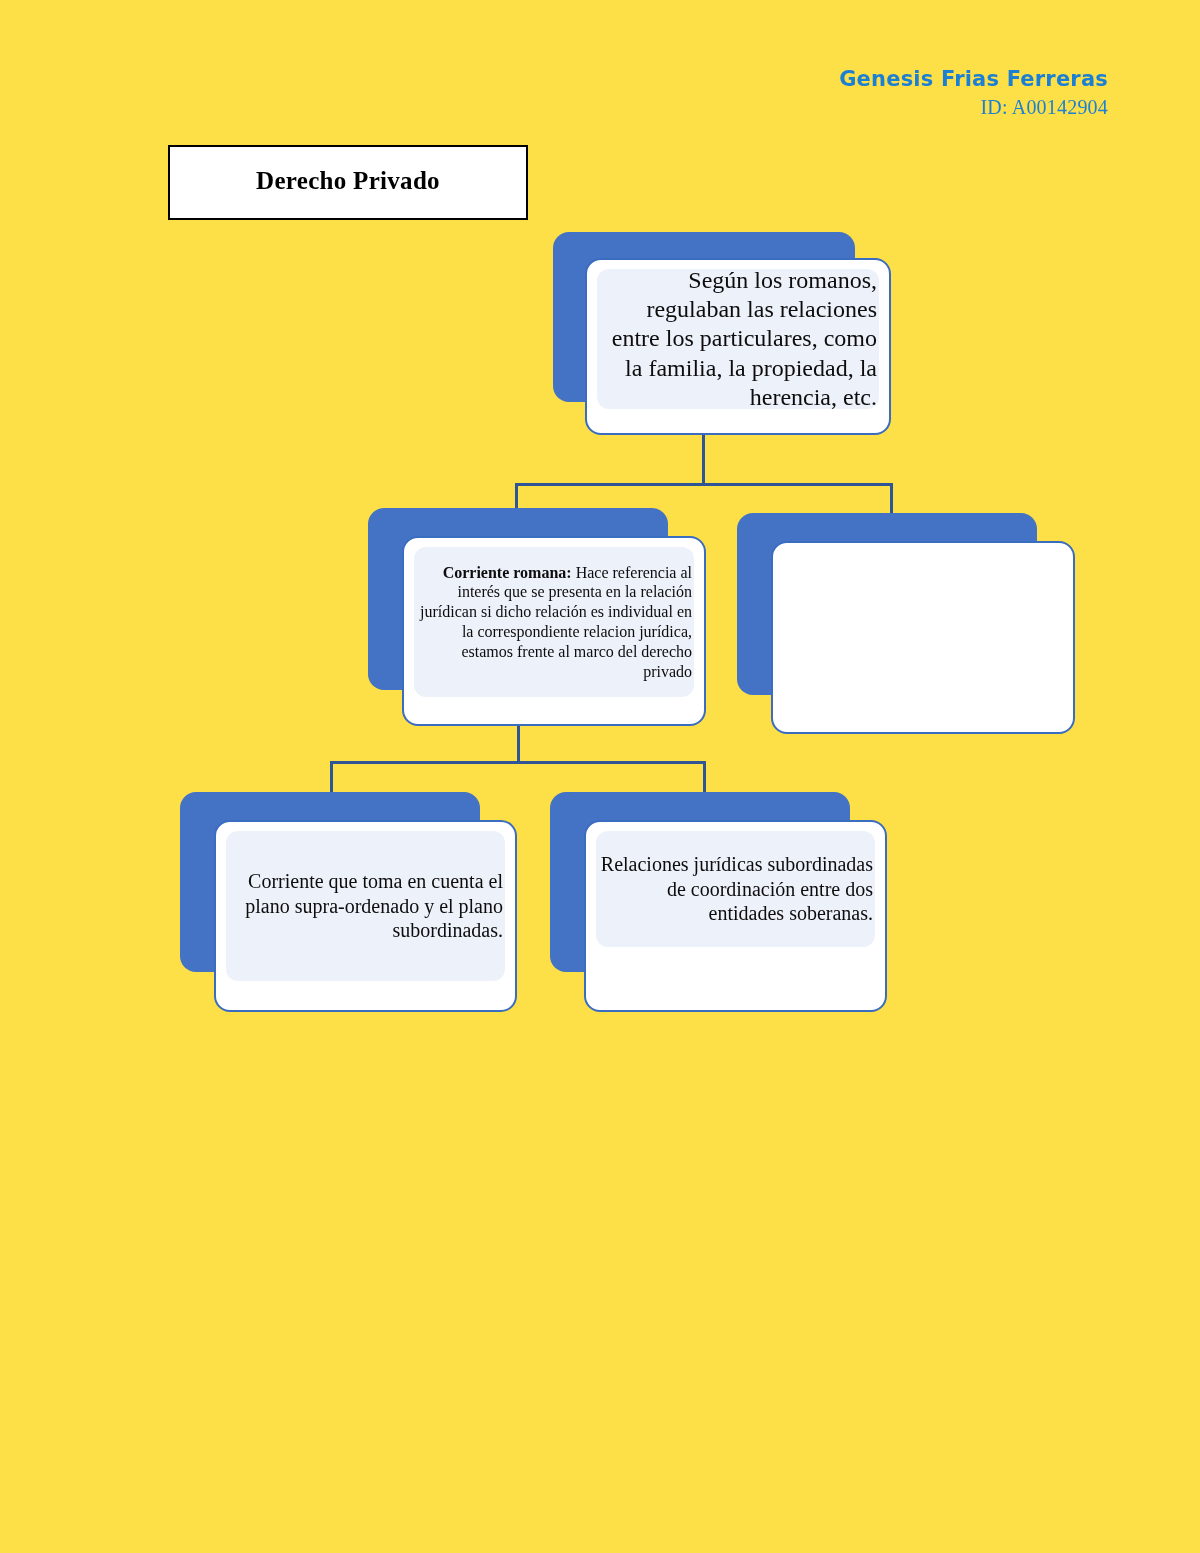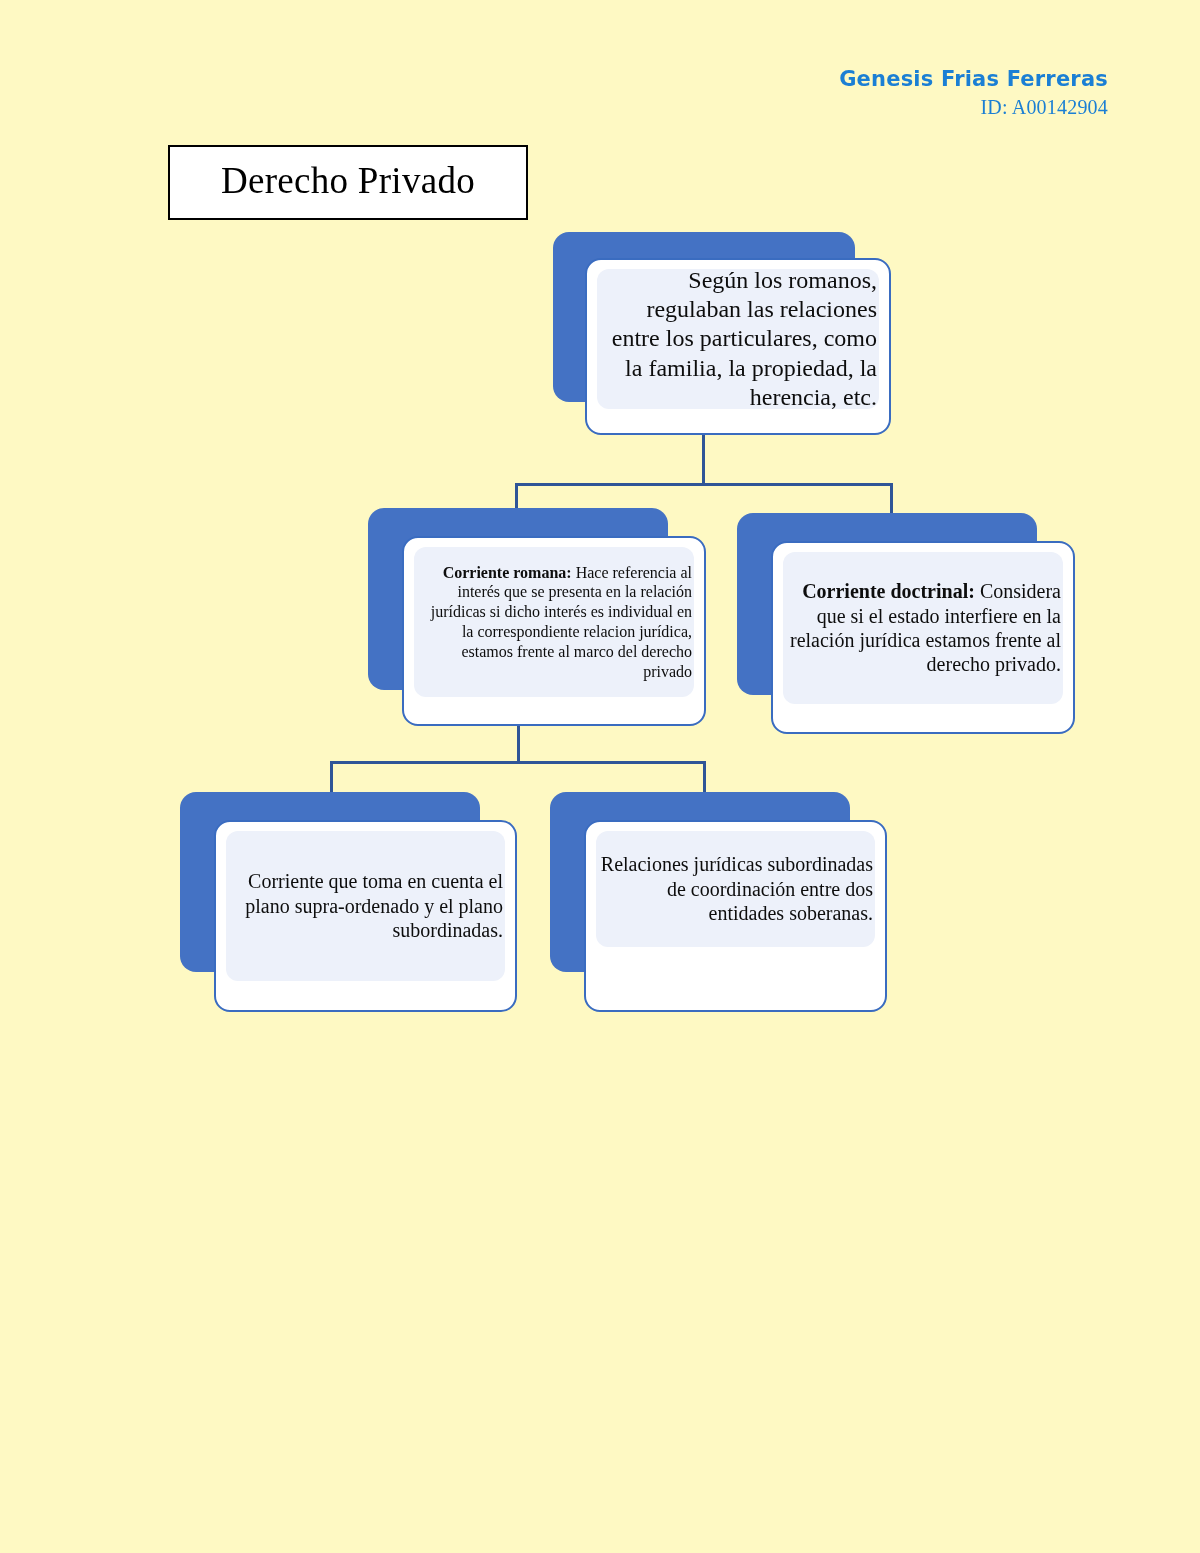--- a/index.html
+++ b/index.html
@@ -10,21 +10,21 @@
   }
   body {
     font-family: "Liberation Serif", "DejaVu Serif", serif;
     color: #000000;
   }
 
   #page {
     position: relative;
     width: 1200px;
     height: 1553px;
-    background: #fef9c3;
+    background: #fde047;
     overflow: hidden;
   }
 
   
   .student-header {
     position: absolute;
     right: 92px;
     top: 66px;
     text-align: right;
     line-height: 1.32;
@@ -54,22 +54,22 @@
     height: 75px;
     border: 2px solid #000000;
     background: #ffffff;
     box-sizing: border-box;
     display: flex;
     align-items: center;
     justify-content: center;
   }
   .title-box-text {
     font-family: "Liberation Serif", "DejaVu Serif", serif;
-    font-weight: normal;
-    font-size: 37px;
+    font-weight: bold;
+    font-size: 25px;
     color: #000000;
     letter-spacing: 0.3px;
     margin-top: -4px;
   }
 
   
   .node {
     position: absolute;
   }
   
@@ -154,33 +154,28 @@
     <div class="node-fill" style="left:44px; top:37px; width:282px; height:140px;">
       <div class="node-text t-root">Según los romanos, regulaban las relaciones entre los particulares, como la familia, la propiedad, la herencia, etc.</div>
     </div>
   </div>
 
   <div class="node" style="left:368px; top:508px; width:340px; height:220px;">
     <div class="node-shadow" style="width:300px; height:182px;"></div>
     <div class="node-card" style="left:34px; top:28px; width:304px; height:190px;"></div>
     <div class="node-fill" style="left:46px; top:39px; width:280px; height:150px;">
         <div class="node-text t-romana">
-          <b>Corriente romana:</b><span> Hace referencia al interés que se presenta en la relación jurídicas si dicho interés es individual en la correspondiente relacion jurídica, estamos frente al marco del derecho privado</span>
+          <b>Corriente romana:</b><span> Hace referencia al interés que se presenta en la relación jurídican si dicho relación es individual en la correspondiente relacion jurídica, estamos frente al marco del derecho privado</span>
         </div>
     </div>
   </div>
 
   <div class="node" style="left:737px; top:513px; width:345px; height:225px;">
     <div class="node-shadow" style="width:300px; height:182px;"></div>
     <div class="node-card" style="left:34px; top:28px; width:304px; height:193px;"></div>
-    <div class="node-fill" style="left:46px; top:39px; width:280px; height:152px;">
-        <div class="node-text t-doctr">
-          <b>Corriente doctrinal:</b><span> Considera que si el estado interfiere en la relación jurídica estamos frente al derecho privado.</span>
-        </div>
-    </div>
   </div>
 
   <div class="node" style="left:180px; top:792px; width:340px; height:222px;">
     <div class="node-shadow" style="width:300px; height:180px;"></div>
     <div class="node-card" style="left:34px; top:28px; width:303px; height:192px;"></div>
     <div class="node-fill" style="left:46px; top:39px; width:279px; height:150px;">
       <div class="node-text t-leaf">Corriente que toma en cuenta el plano supra-ordenado y el plano subordinadas.</div>
     </div>
   </div>
 

